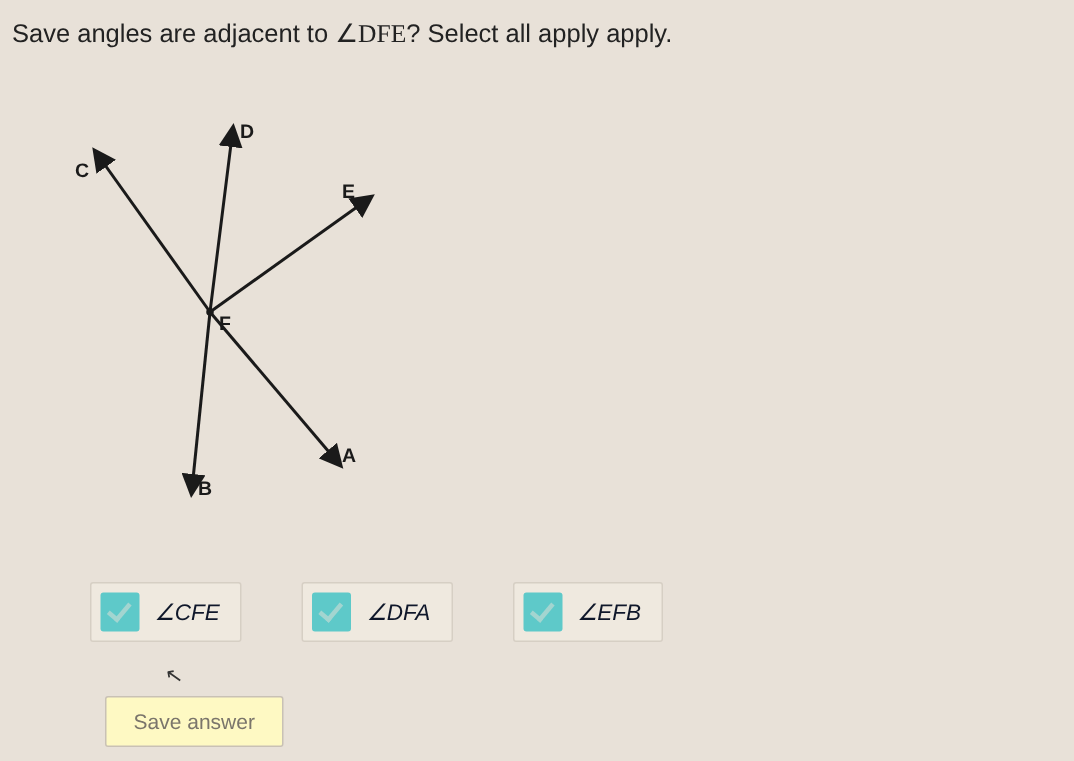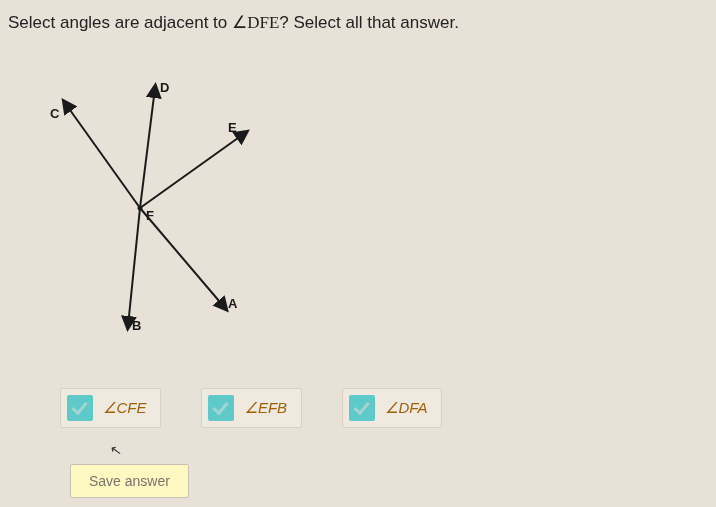--- a/index.html
+++ b/index.html
@@ -66,21 +66,21 @@
     left: 8px; top: 4px;
     width: 6px; height: 12px;
     border: solid #e8e1d8;
     border-width: 0 3px 3px 0;
     transform: rotate(40deg);
     opacity: 0.5;
   }
   .opt-label {
     font-style: italic;
     font-size: 15px;
-    color: #a16207;
+    color: #0f172a;
   }
   .save-btn {
     position: absolute;
     top: 464px;
     left: 70px;
     padding: 8px 18px;
     border: 1px solid #c9c1b5;
     background: #fef9c3;
     color: #7a756b;
     font-size: 14px;
@@ -93,22 +93,22 @@
     left: 110px;
     font-size: 14px;
     color: #333;
     transform: rotate(-10deg);
   }
 </style>
 </head>
 <body>
 
 <div class="question">
-  <span>Select angles are adjacent to </span>
-  <span class="angle-sym">∠DFE</span><span>? Select all that answer.</span>
+  <span>Save angles are adjacent to </span>
+  <span class="angle-sym">∠DFE</span><span>? Select all apply apply.</span>
 </div>
 
 <div class="diagram">
   <svg width="260" height="290">
     <defs>
       <marker id="arr" markerWidth="8" markerHeight="8" refX="5" refY="4" orient="auto">
         <path d="M0,0 L8,4 L0,8 Z" fill="#1a1a1a"></path>
       </marker>
     </defs>
 
@@ -131,23 +131,23 @@
   <div class="pt-label" style="left:208px; top:238px;">A</div>
 </div>
 
 <div class="options">
   <div class="opt">
     <button class="chk"></button>
     <span class="opt-label">∠CFE</span>
   </div>
   <div class="opt">
     <button class="chk"></button>
-    <span class="opt-label">∠EFB</span>
+    <span class="opt-label">∠DFA</span>
   </div>
   <div class="opt">
     <button class="chk"></button>
-    <span class="opt-label">∠DFA</span>
+    <span class="opt-label">∠EFB</span>
   </div>
 </div>
 
 <div class="cursor">↖</div>
 
 <button class="save-btn">Save answer</button>
 
 </body></html>

